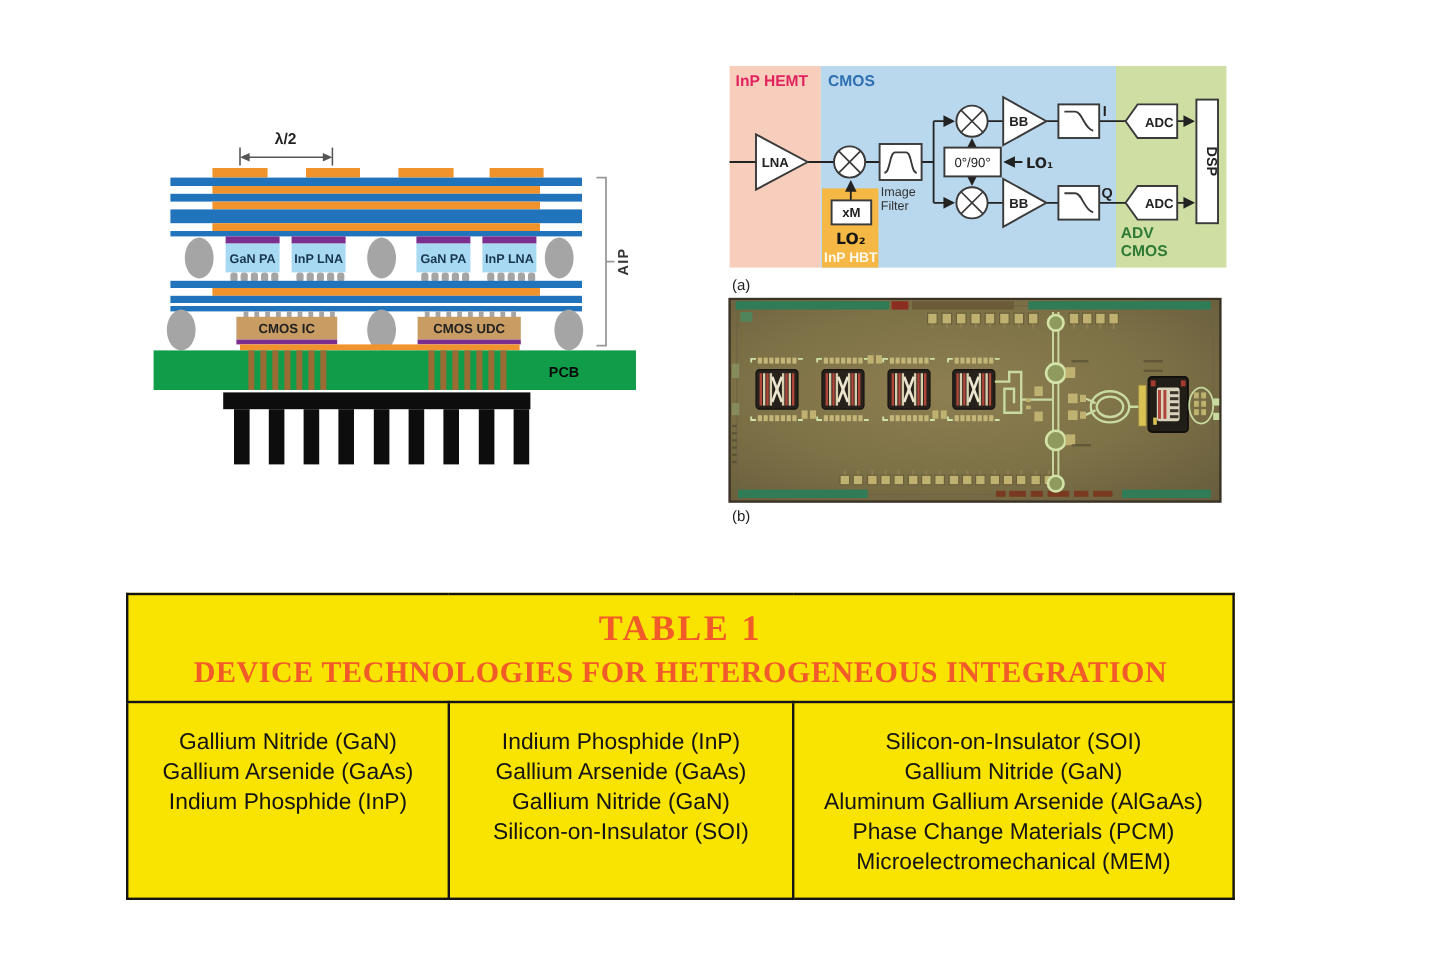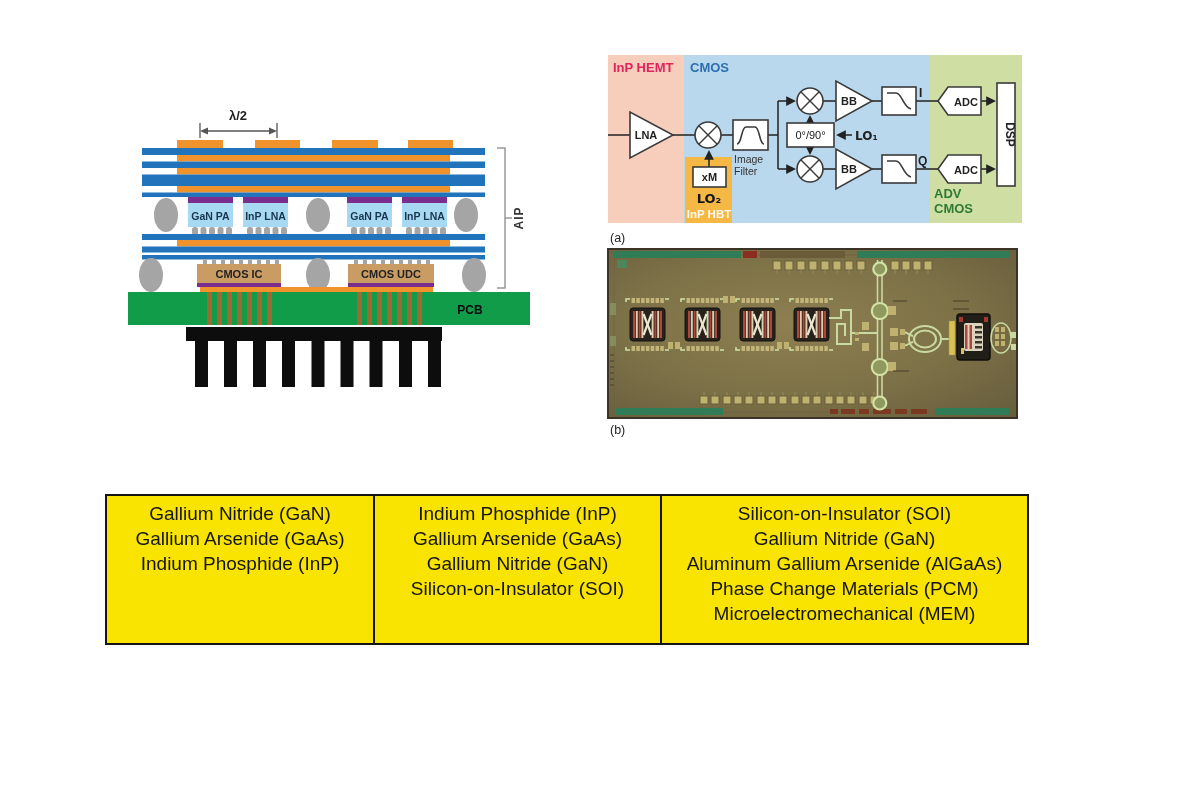--- a/index.html
+++ b/index.html
@@ -14,21 +14,21 @@
   table.t1{border-collapse:collapse;table-layout:fixed;width:922px;background:#f9e300;}
   table.t1 td,table.t1 th{border:2px solid #141414;}
   .title-cell{height:88px;text-align:center;vertical-align:middle;background:#f9e300;padding:0;}
   .t-title{font-family:"Liberation Serif",serif;font-weight:bold;font-size:30px;
            letter-spacing:2px;color:#f15a29;line-height:40px;margin-top:2px;}
   .t-sub{font-family:"Liberation Serif",serif;font-weight:bold;font-size:25px;
          letter-spacing:.5px;color:#f15a29;line-height:34px;}
   tr.head th{height:39px;background:#f47c20;color:#ffffff;font-style:italic;
              font-weight:bold;font-size:20px;text-align:center;padding:0;}
   tr.tbody td{height:141px;vertical-align:top;text-align:center;background:#f9e300;
-              font-size:19px;line-height:25px;color:#151515;white-space:pre-line;padding-top:5px;}
+              font-size:19px;line-height:25px;color:#151515;white-space:pre-line;padding-top:20px;}
 </style>
 </head>
 <body>
 
 <div class="page">
 
   <svg class="abs" style="left:95px;top:85px;" width="460" height="320" viewBox="0 0 460 320">
     <defs>
       <rect id="bump" width="6" height="8" rx="2.5" fill="#a5a5a5"></rect>
       <rect id="tick" width="4" height="5" fill="#a5a5a5"></rect>
@@ -487,20 +487,26 @@
   </svg>
 
   <div class="tablewrap">
     <table class="t1">
       <colgroup>
           <col style="width:268px">
           <col style="width:287px">
           <col style="width:367px">
         </colgroup>
       <tbody>
+        <tr>
+          <td class="title-cell" colspan="3">
+            <div class="t-title">TABLE 1</div>
+            <div class="t-sub">DEVICE TECHNOLOGIES FOR HETEROGENEOUS INTEGRATION</div>
+          </td>
+        </tr>
         <tr class="tbody">
           <td>Gallium Nitride (GaN)
 Gallium Arsenide (GaAs)
 Indium Phosphide (InP)</td>
           <td>Indium Phosphide (InP)
 Gallium Arsenide (GaAs)
 Gallium Nitride (GaN)
 Silicon-on-Insulator (SOI)</td>
           <td>Silicon-on-Insulator (SOI)
 Gallium Nitride (GaN)

